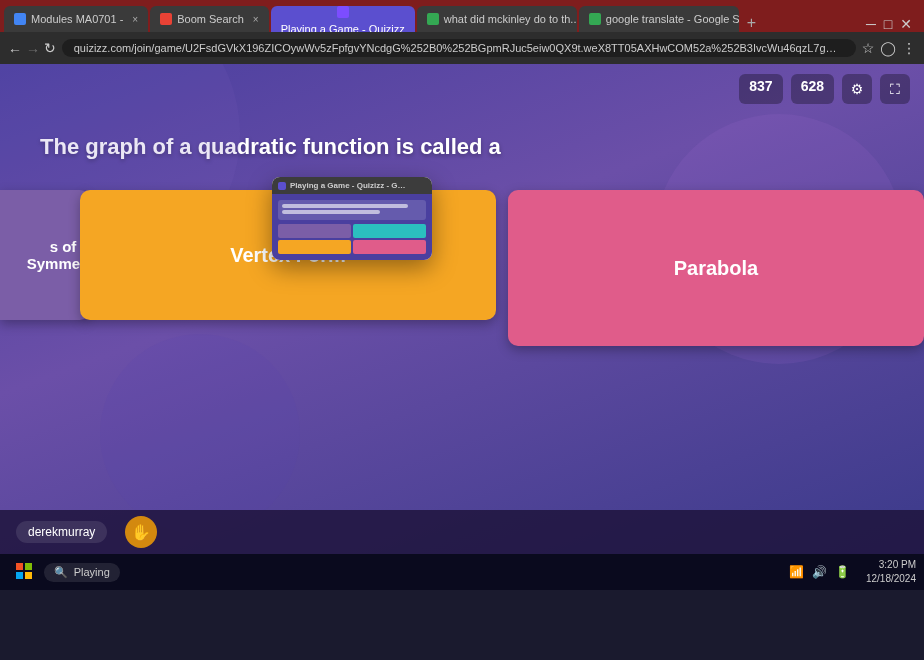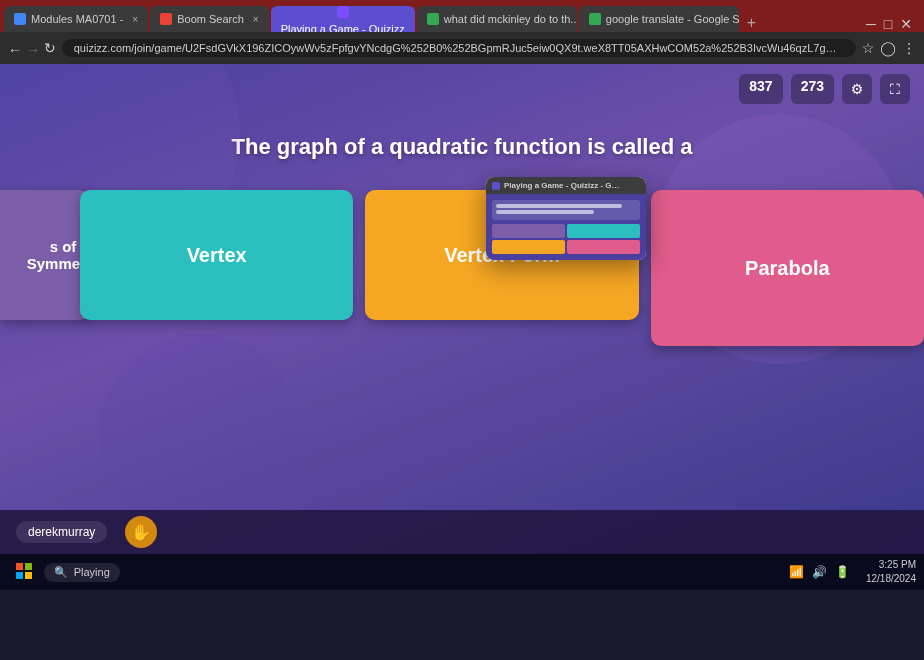--- a/index.html
+++ b/index.html
@@ -164,21 +164,20 @@
       align-items: center;
       justify-content: center;
       color: #fff;
       font-size: 14px;
       cursor: pointer;
     }
 
     
     .question-area {
       padding: 20px 40px 30px;
-      text-align: center;
     }
 
     .question-text {
       color: #fff;
       font-size: 22px;
       font-weight: 600;
       text-shadow: 0 2px 4px rgba(0,0,0,0.3);
     }
 
     .answer-card {
@@ -377,42 +376,39 @@
   </div>
 
   <div class="quiz-area">
 
     <div class="bg-blob blob1"></div>
     <div class="bg-blob blob2"></div>
     <div class="bg-blob blob3"></div>
 
     <div class="quiz-header">
       <div class="stat-box">837</div>
-      <div class="stat-box">273</div>
+      <div class="stat-box">628</div>
       <div class="gear-btn">
         <span>⚙</span>
       </div>
       <div class="expand-btn">
         <span>⛶</span>
       </div>
     </div>
 
     <div class="question-area">
       <div class="question-text">The graph of a quadratic function is called a</div>
     </div>
 
     <div style="position:relative;padding: 0 0 0 80px;display:flex;gap:12px;justify-content:center;">
 
       <div class="answer-card purple" style="width:90px;position:absolute;left:0;top:0;height:130px;border-radius:0 10px 10px 0;">
         <span style="font-size:15px;margin-left:36px;">s of Symmetry</span>
       </div>
 
-      <div class="answer-card teal" style="width:200px;height:130px;">
-        <span>Vertex</span>
-      </div>
 
       <div class="answer-card orange" style="width:200px;height:130px;position:relative;">
         <span>Vertex Form</span>
 
         <div class="popup-preview">
           <div class="popup-tab-bar">
             <div class="popup-tab-icon"></div>
             <span style="font-size:8px;color:#ccc;overflow:hidden;white-space:nowrap;text-overflow:ellipsis;max-width:120px;">Playing a Game - Quizizz - Goo...</span>
           </div>
           <div class="popup-content">
@@ -456,19 +452,19 @@
     </span>
     <div class="win-search">
       <span>🔍</span>
       <span>Playing</span>
     </div>
     <div style="margin-left:auto;display:flex;align-items:center;gap:8px;">
       <span style="color:#aaa;font-size:12px;">📶</span>
       <span style="color:#aaa;font-size:12px;">🔊</span>
       <span style="color:#aaa;font-size:12px;">🔋</span>
       <div class="win-clock">
-        <div>3:25 PM</div>
+        <div>3:20 PM</div>
         <div>12/18/2024</div>
       </div>
     </div>
   </div>
 
 </div>
 
 </body></html>

